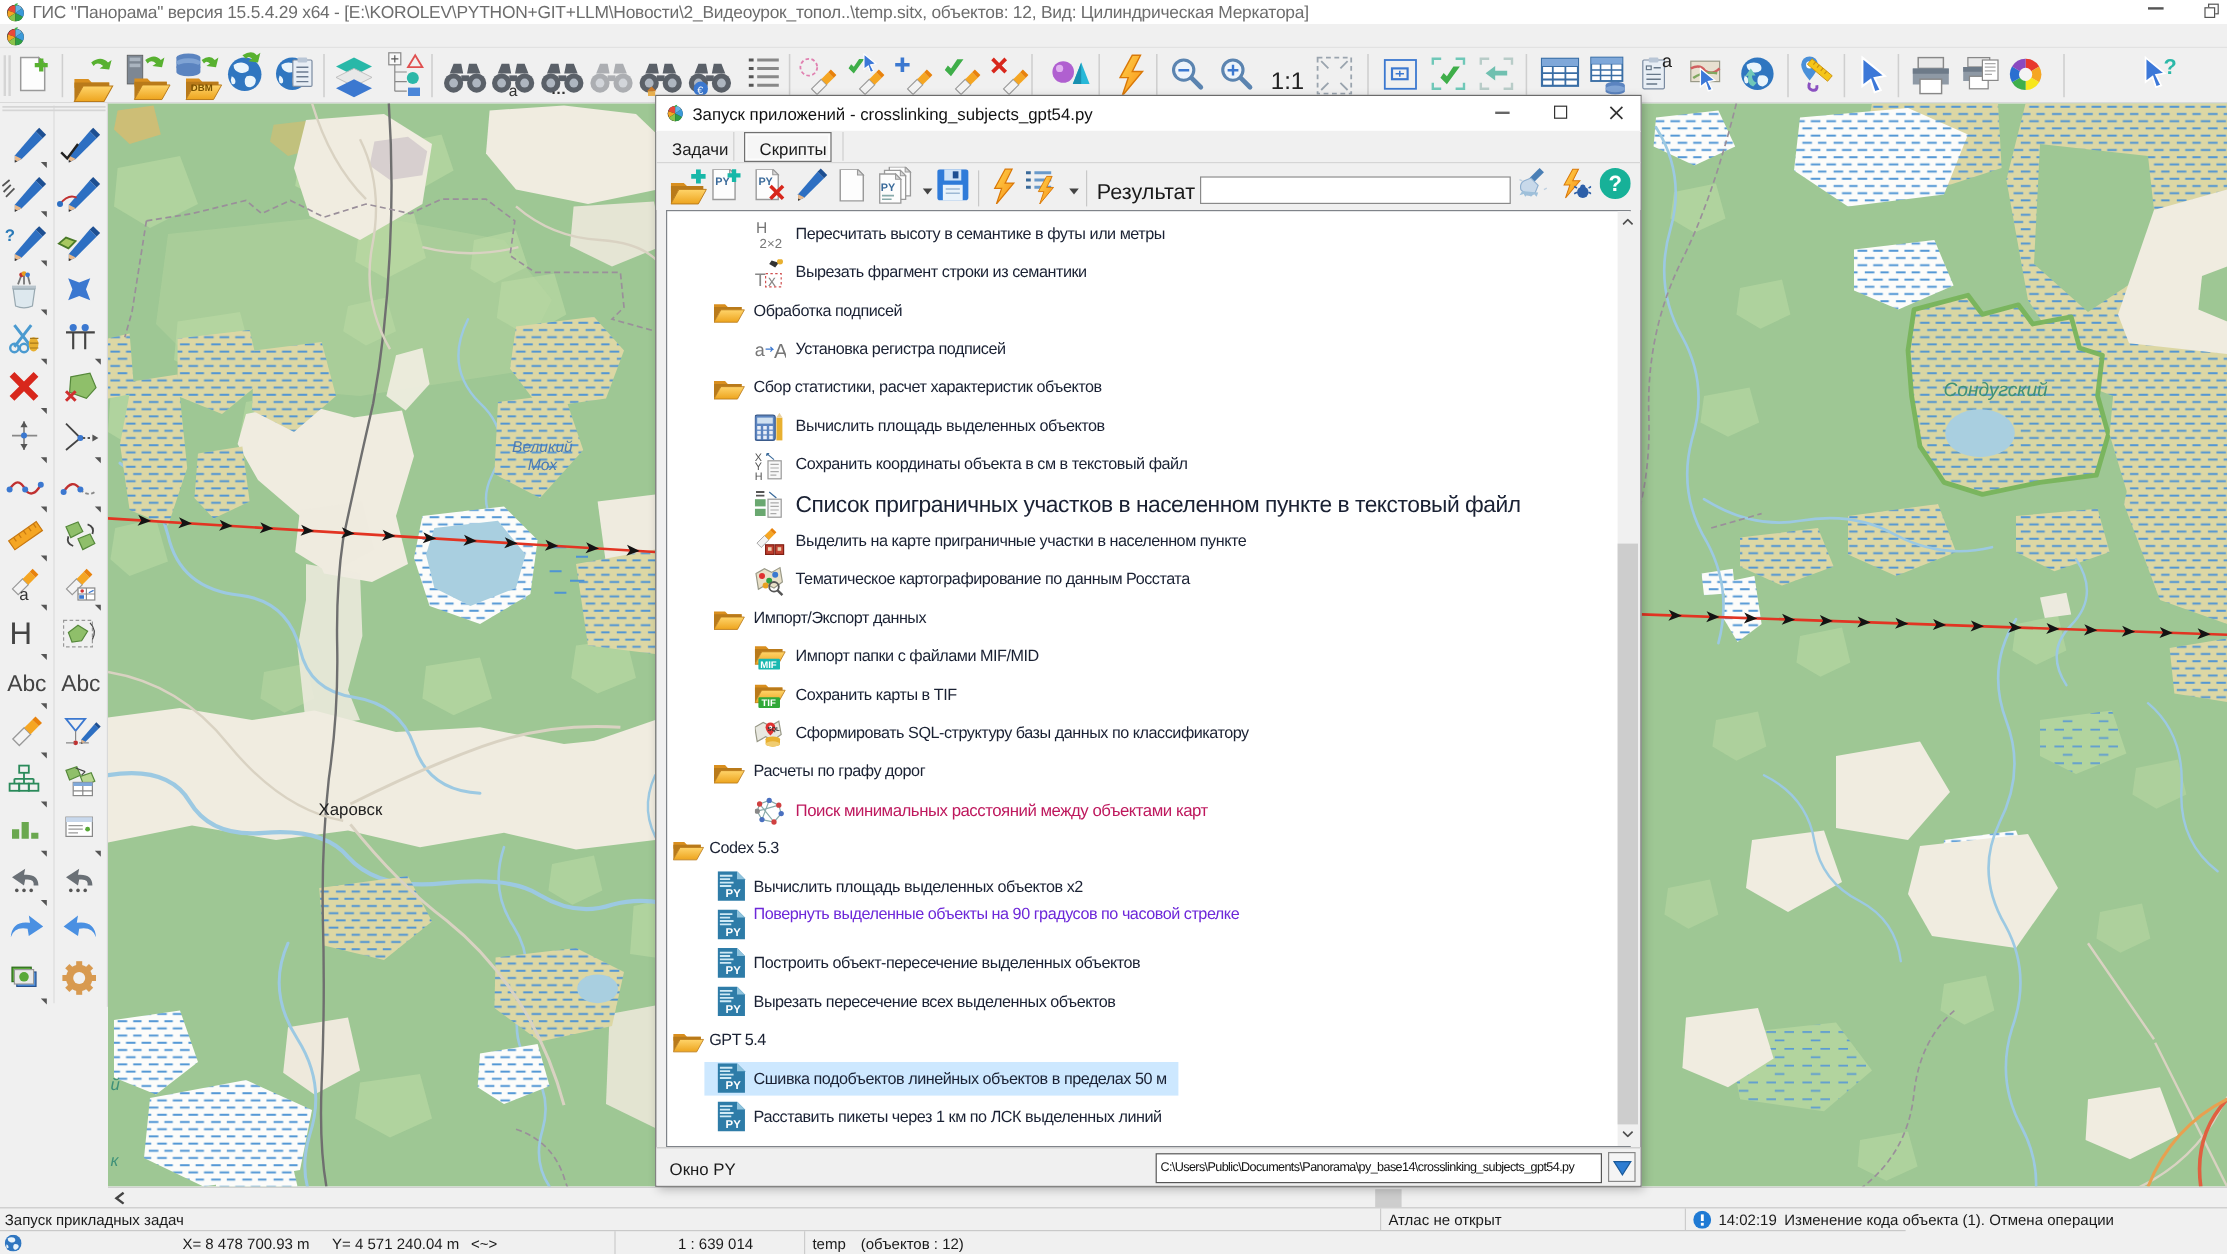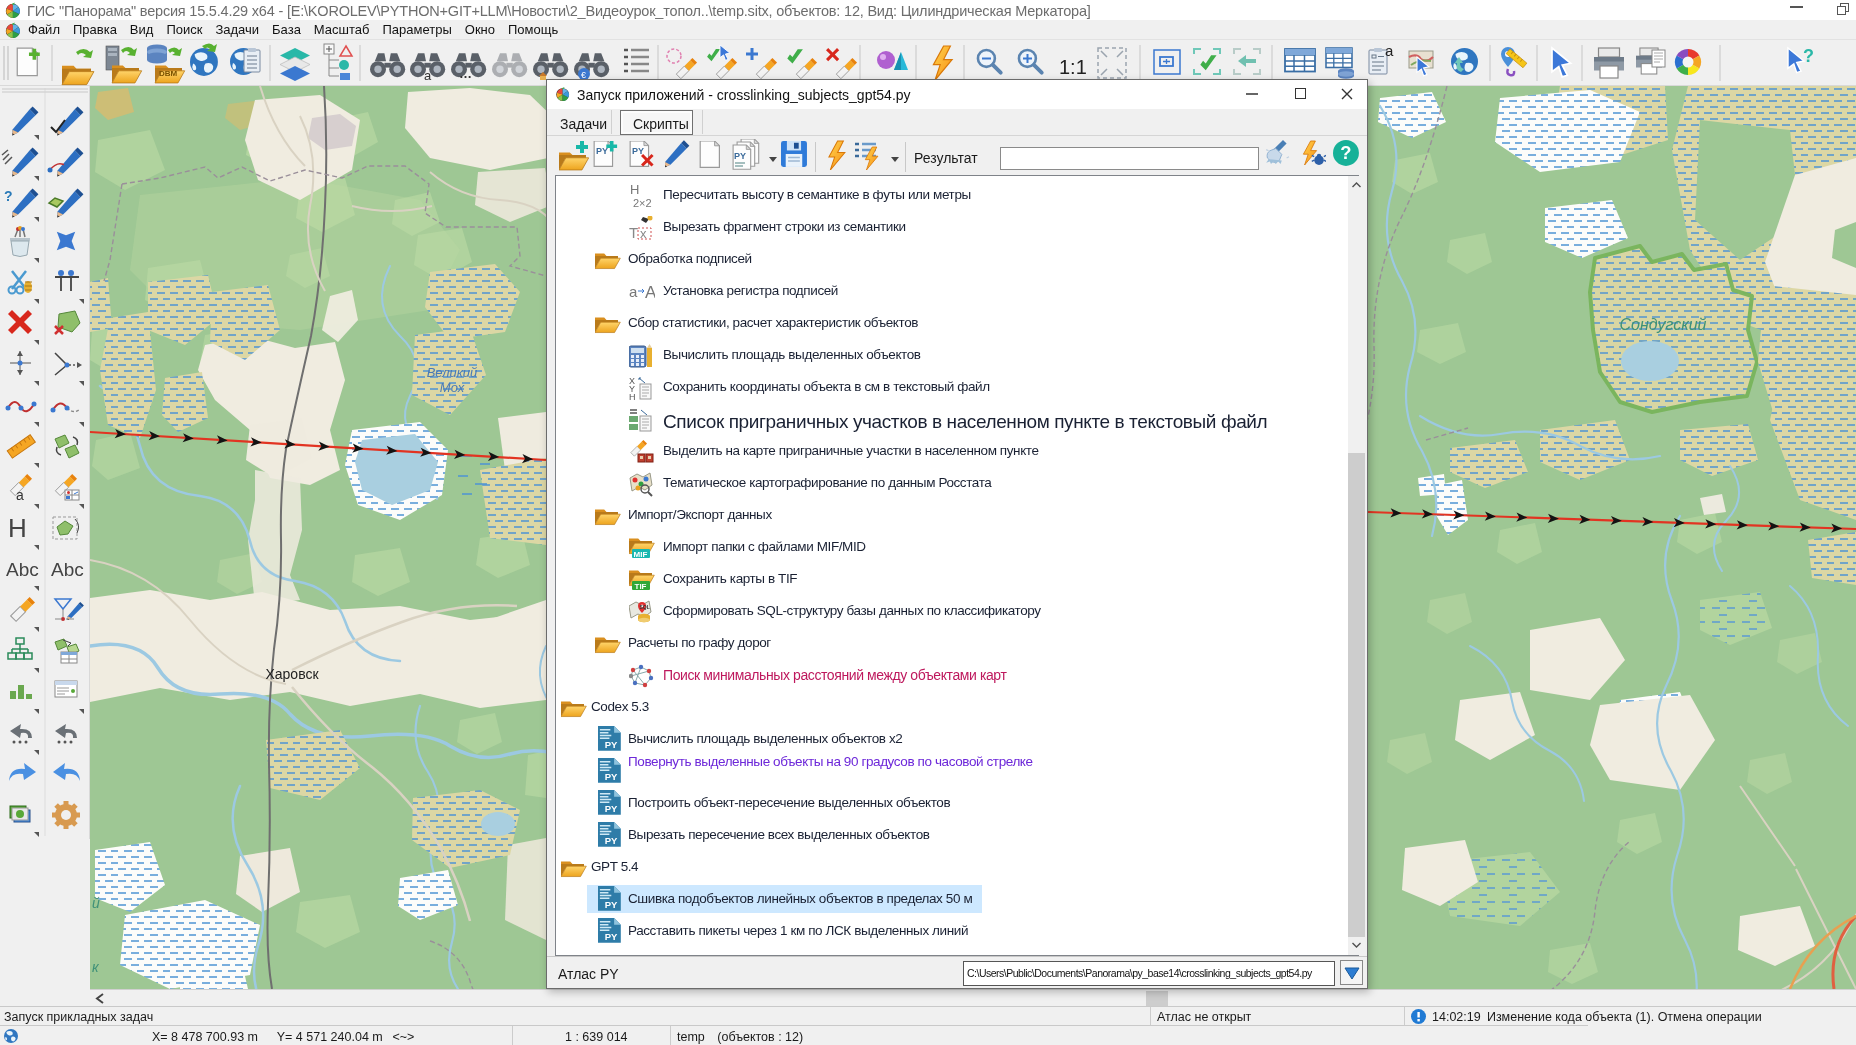--- a/index.html
+++ b/index.html
@@ -147,21 +147,20 @@
         <circle cx="7" cy="8" r="6.7" fill="#222"></circle>
         <path d="M7 1.5 A6.5 6.5 0 0 0 1 6 L7 8 z" fill="#e8483a"></path>
         <path d="M1 6 A6.5 6.5 0 0 0 1.6 11.5 L7 8 z" fill="#f5a623"></path>
         <path d="M1.6 11.5 A6.5 6.5 0 0 0 7 14.7 L7 8 z" fill="#8bc34a"></path>
         <path d="M7 14.7 A6.5 6.5 0 0 0 13 11 L7 8 z" fill="#2e9e46"></path>
         <path d="M13 11 A6.5 6.5 0 0 0 12.4 4.2 L7 8 z" fill="#3b9ad9"></path>
         <path d="M12.4 4.2 A6.5 6.5 0 0 0 7 1.5 L7 8 z" fill="#64b5e6"></path>
         <path d="M6 2 Q7 0 9 0.3 Q8.6 2 7 2.4 z" fill="#3fae49"></path>
       </g>
     </svg>
- <div class="abs" style="left:28px;top:2px;font-size:13px;color:#111;white-space:nowrap">Файл Правка Вид Поиск Задачи База Масштаб Параметры Окно Помощь</div>
 </div>
 
 <div class="abs" style="left:0;top:40px;width:1856px;height:46px;background:#f0f0f0;border-bottom:1px solid #d9d9d9">
 <svg width="1856" height="46" viewBox="0 0 1856 46">
       <path d="M52 5 v36" stroke="#cfcfcf" stroke-width="1.3"></path>
       <path d="M270 5 v36" stroke="#cfcfcf" stroke-width="1.3"></path>
       <path d="M360 5 v36" stroke="#cfcfcf" stroke-width="1.3"></path>
       <path d="M658 5 v36" stroke="#cfcfcf" stroke-width="1.3"></path>
       <path d="M860 5 v36" stroke="#cfcfcf" stroke-width="1.3"></path>
       <path d="M916 5 v36" stroke="#cfcfcf" stroke-width="1.3"></path>
@@ -913,21 +912,21 @@
     <svg class="abs" style="left:276px;top:58px" width="26" height="32" viewBox="0 0 26 32">
       <use href="#bolt" transform="translate(3,3) scale(1.45)"></use>
     </svg>
     <svg class="abs" style="left:308px;top:61px" width="30" height="30" viewBox="0 0 30 30">
       <path d="M0 3 h4 M0 9 h4 M0 15 h4" stroke="#3a6a9a" stroke-width="2.5"></path>
       <path d="M7 3 h14 M7 9 h14 M7 15 h14" stroke="#6a9aca" stroke-width="2.5"></path>
       <use href="#bolt" transform="translate(8,6) scale(1.15)"></use>
     </svg>
     <div class="abs" style="left:344px;top:77px;width:0;height:0;border:4px solid transparent;border-top:5px solid #444"></div>
     <div class="sep" style="left:358px;top:62px;bottom:auto;height:30px;background:#c8c8c8"></div>
-    <div class="abs" style="left:367px;top:70px;font-size:14px;color:#1a1a1a">Результат</div>
+    <div class="abs" style="left:367px;top:70px;font-size:18px;color:#1a1a1a">Результат</div>
     <div class="abs" style="left:453px;top:67px;width:259px;height:23px;background:#fff;border:1px solid #8a8a8a"></div>
     <svg class="abs" style="left:718px;top:60px" width="26" height="28" viewBox="0 0 26 28">
       <use href="#brm" transform="scale(1.2)"></use>
     </svg>
     <svg class="abs" style="left:753px;top:59px" width="26" height="30" viewBox="0 0 26 30">
       <use href="#bugbolt" transform="translate(1,2) scale(1.2)"></use>
     </svg>
     <svg class="abs" style="left:786px;top:60px" width="26" height="26" viewBox="0 0 26 26">
       <use href="#helpq" transform="scale(1.08)"></use>
     </svg>
@@ -1097,20 +1096,20 @@
  <div class="abs" style="left:801px;top:96px;width:17px;height:779px;background:#f0f0f0">
   <svg class="abs" style="left:4px;top:6px" width="9" height="6" viewBox="0 0 9 6">
         <path d="M0.5 5 L4.5 1 L8.5 5" stroke="#505050" stroke-width="1.4" fill="none"></path>
       </svg>
   <div class="abs" style="left:0px;top:277px;width:17px;height:484px;background:#cdcdcd"></div>
   <svg class="abs" style="left:4px;top:766px" width="9" height="6" viewBox="0 0 9 6">
         <path d="M0.5 1 L4.5 5 L8.5 1" stroke="#505050" stroke-width="1.4" fill="none"></path>
       </svg>
  </div>
  <div class="abs" style="left:0;top:876px;width:820px;height:32px;background:#f0f0f0;border-top:1px solid #c8c8c8">
-  <div class="abs" style="left:11px;top:9px;font-size:14px;color:#1a1a1a">Атлас PY</div>
+  <div class="abs" style="left:11px;top:9px;font-size:14px;color:#1a1a1a">Окно PY</div>
   <div class="abs" style="left:416px;top:4px;width:372px;height:25px;background:#fff;border:1px solid #555;font-size:10.5px;letter-spacing:-0.5px;color:#111;line-height:23px;padding-left:3px;white-space:nowrap;overflow:hidden">C:\Users\Public\Documents\Panorama\py_base14\crosslinking_subjects_gpt54.py</div>
   <div class="abs" style="left:793px;top:3px;width:23px;height:25px;background:#f4f4f4;border:1px solid #888">
     <svg class="abs" style="left:3px;top:6px" width="16" height="13" viewBox="0 0 16 13">
           <path d="M1 1 L15 1 8 12 z" fill="#2d7dd2" stroke="#1a5a9a"></path>
         </svg>
   </div>
  </div>
 </div>
 </body></html>

